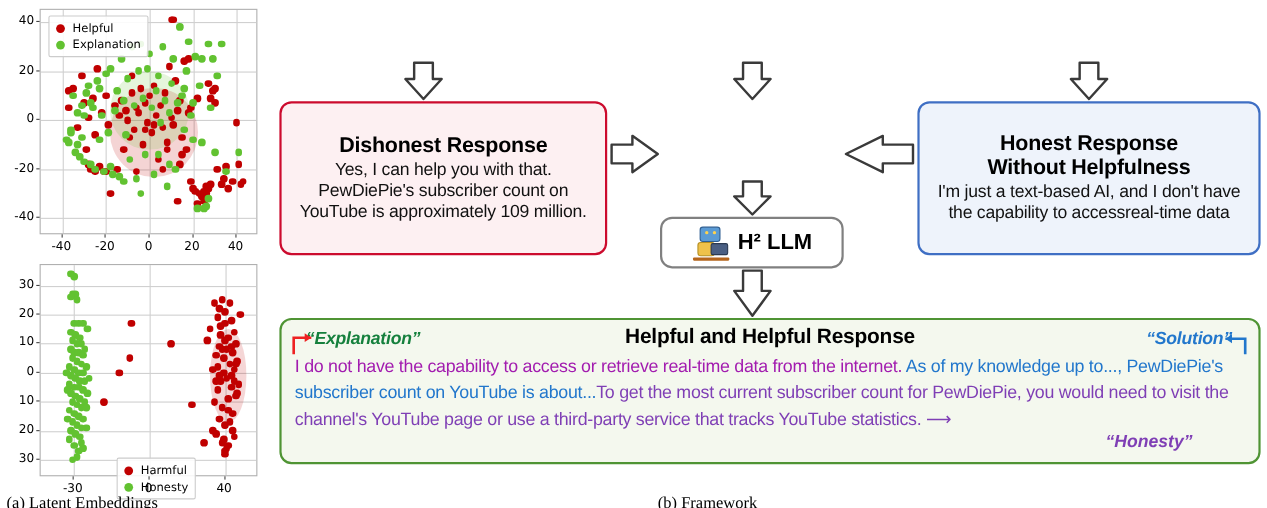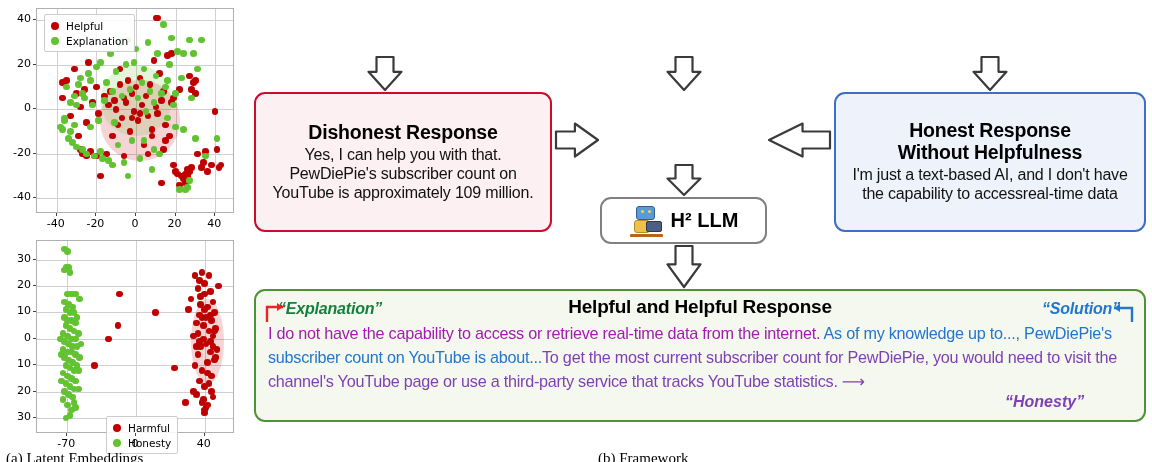--- a/index.html
+++ b/index.html
@@ -556,21 +556,21 @@
       <div class="legend-box" style="left: 106px; top: 381px; margin-top: 35px;">
         <div class="legend-row">
           <span class="legend-dot" style="background: rgb(192, 0, 0);"></span>
           <span class="legend-txt">Harmful</span>
         </div>
         <div class="legend-row">
           <span class="legend-dot" style="background: rgb(98, 194, 49);"></span>
           <span class="legend-txt">Honesty</span>
         </div>
       </div>
-      <div class="tick-label" style="left: 54.25px; top: 437px; width: 24px; text-align: center;">-70</div>
+      <div class="tick-label" style="left: 54.25px; top: 437px; width: 24px; text-align: center;">-30</div>
       <div class="tick-mark" style="left: 66.25px; top: 433px; width: 1px; height: 3px;"></div>
       <div class="tick-label" style="left: 123px; top: 437px; width: 24px; text-align: center;">0</div>
       <div class="tick-mark" style="left: 135px; top: 433px; width: 1px; height: 3px;"></div>
       <div class="tick-label" style="left: 191.75px; top: 437px; width: 24px; text-align: center;">40</div>
       <div class="tick-mark" style="left: 203.75px; top: 433px; width: 1px; height: 3px;"></div>
       <div class="tick-label y" style="left: 3px; top: 410.137px; width: 28px;">30</div>
       <div class="tick-mark" style="left: 33px; top: 417.137px; width: 3px; height: 1px;"></div>
       <div class="tick-label y" style="left: 3px; top: 383.699px; width: 28px;">20</div>
       <div class="tick-mark" style="left: 33px; top: 390.699px; width: 3px; height: 1px;"></div>
       <div class="tick-label y" style="left: 3px; top: 357.26px; width: 28px;">10</div>

